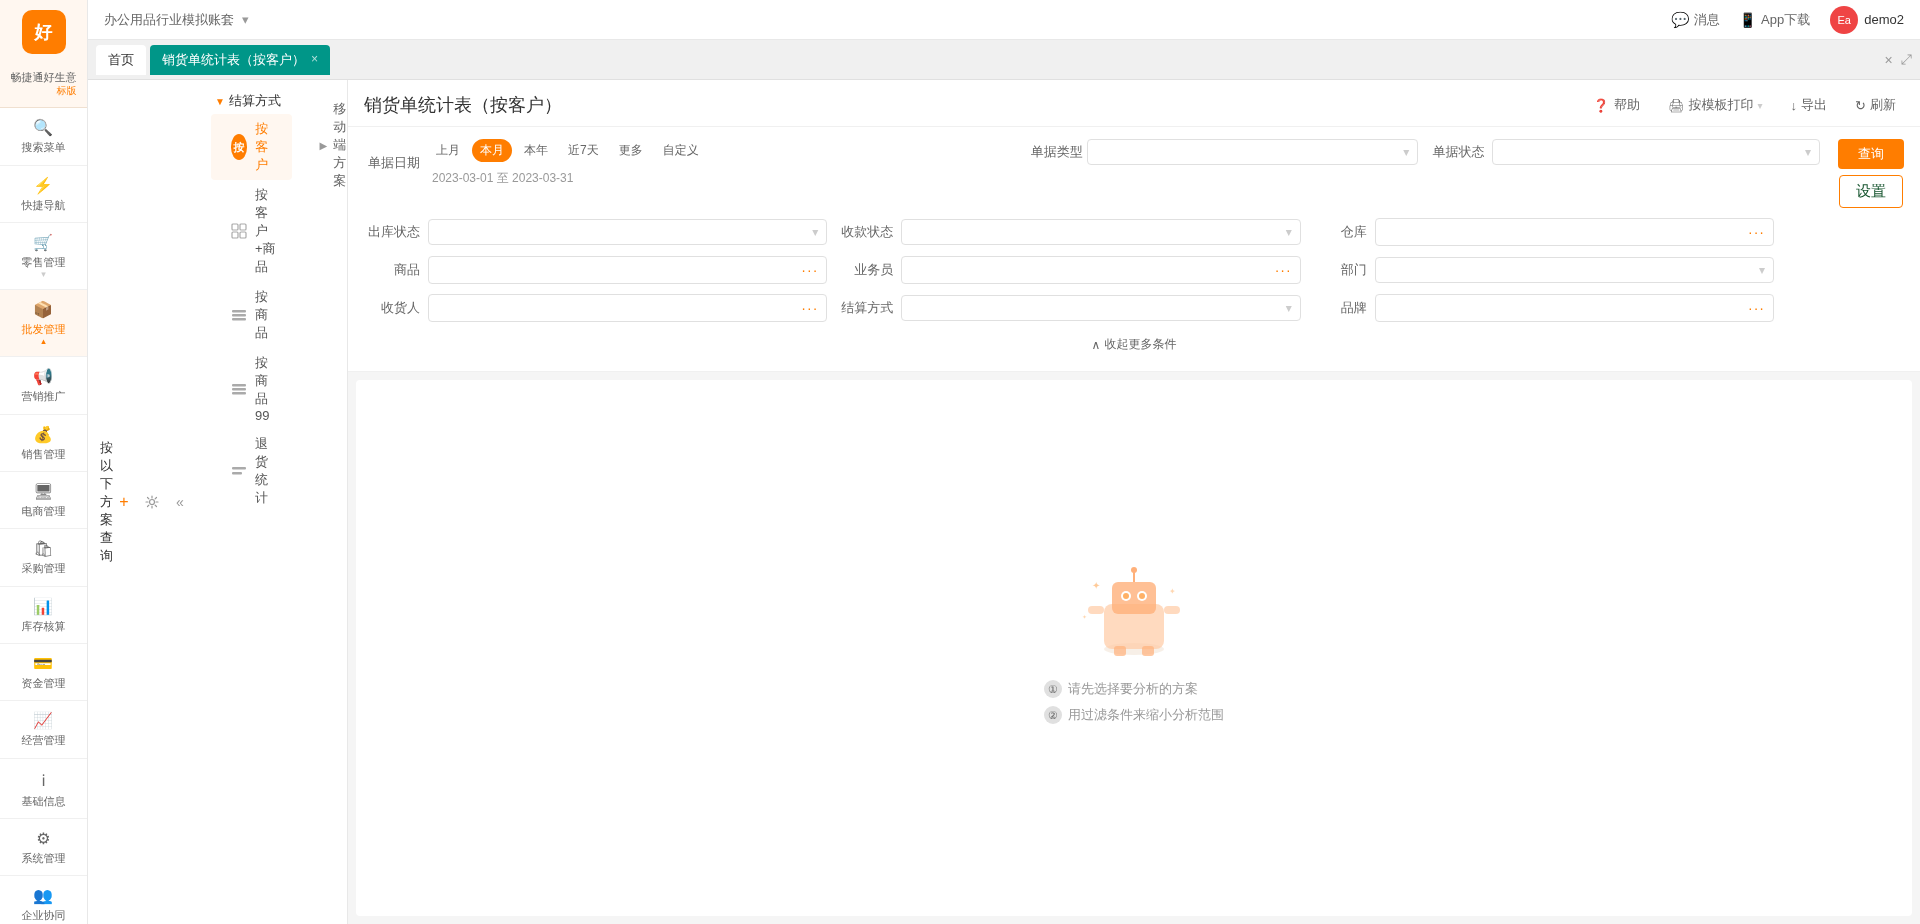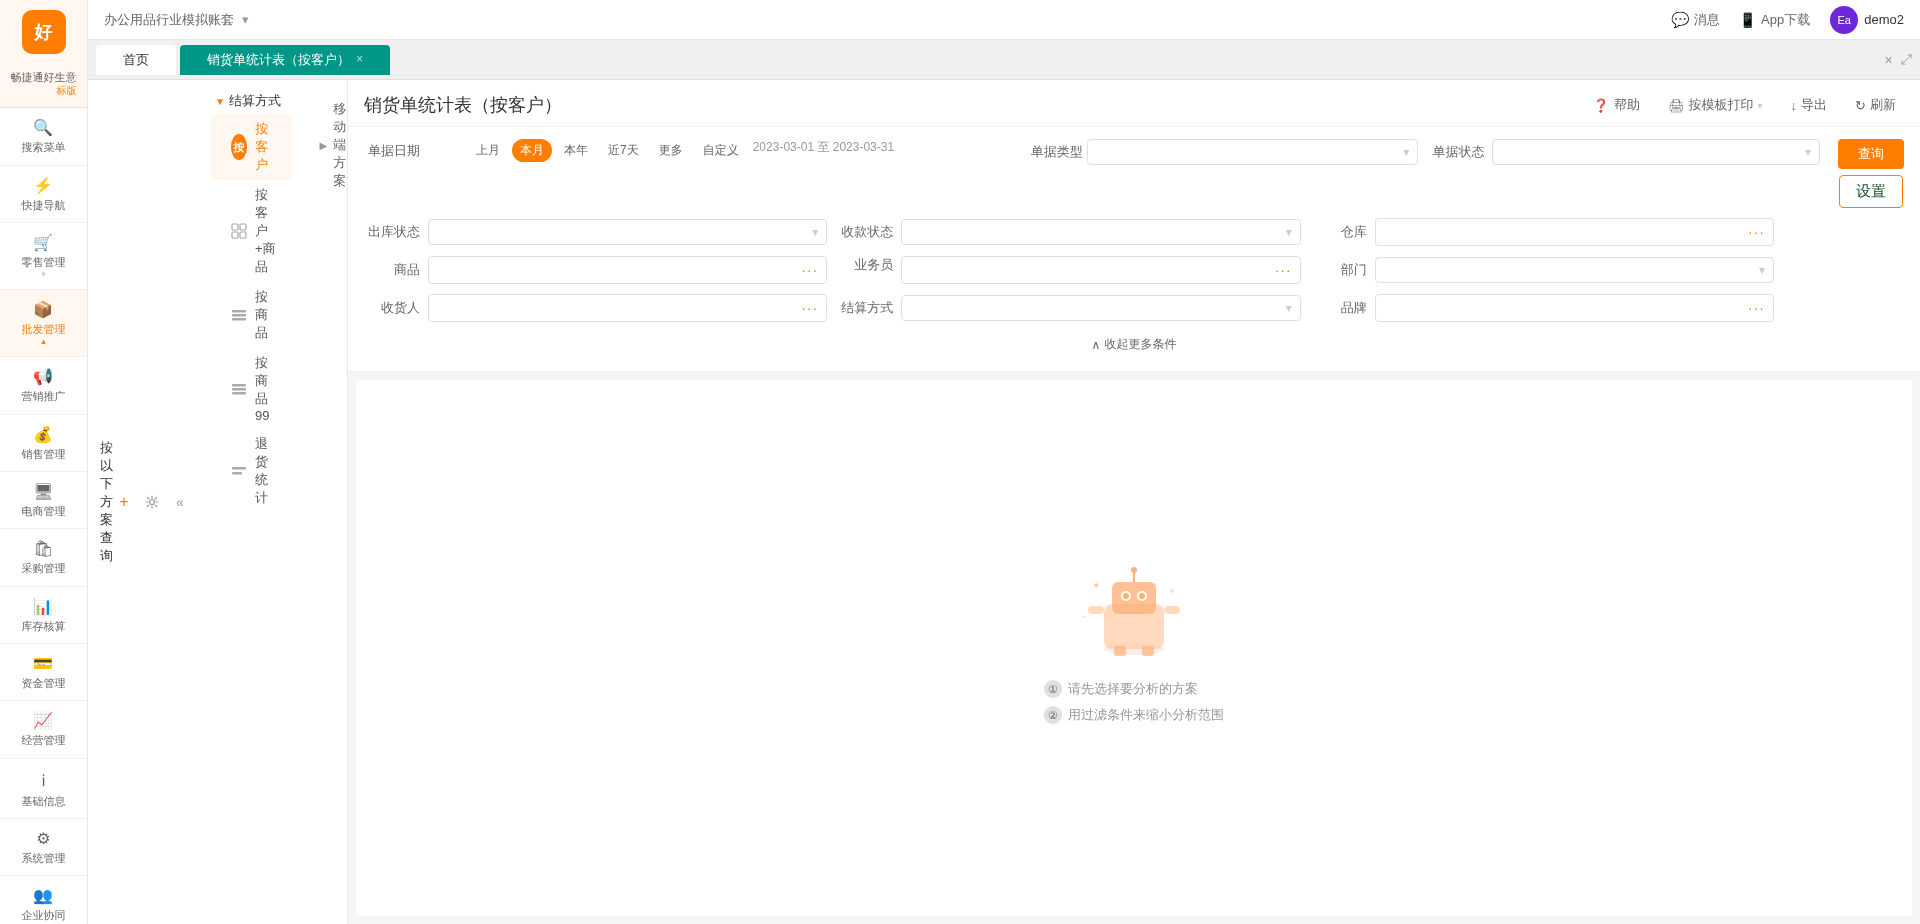--- a/index.html
+++ b/index.html
@@ -16,25 +16,25 @@
     .sidebar-menu-item .menu-label { font-size: 11px; text-align: center; line-height: 1.3; }
 
     
     .main-container { flex: 1; display: flex; flex-direction: column; overflow: hidden; }
 
     
     .topbar { height: 40px; background: #fff; display: flex; align-items: center; justify-content: space-between; padding: 0 16px; border-bottom: 1px solid #e8e8e8; flex-shrink: 0; }
     .topbar-left { display: flex; align-items: center; gap: 8px; color: #666; font-size: 13px; }
     .topbar-right { display: flex; align-items: center; gap: 20px; }
     .topbar-action { display: flex; align-items: center; gap: 4px; color: #666; font-size: 13px; cursor: pointer; }
-    .user-avatar { width: 28px; height: 28px; border-radius: 50%; background: #6d28d9; display: flex; align-items: center; justify-content: center; color: white; font-size: 11px; overflow: hidden; }
+    .user-avatar { width: 28px; height: 28px; border-radius: 50%; background: #ef4444; display: flex; align-items: center; justify-content: center; color: white; font-size: 11px; overflow: hidden; }
 
     
     .tabs-bar { height: 40px; background: #f0f0f0; display: flex; align-items: center; padding: 0 8px; gap: 4px; flex-shrink: 0; border-bottom: 1px solid #e0e0e0; }
-    .tab { display: flex; align-items: center; padding: 6px 27px; border-radius: 4px 4px 0 0; font-size: 13px; cursor: pointer; gap: 6px; background: #e0e0e0; color: #666; font-family: Liberation Mono, monospace; }
+    .tab { display: flex; align-items: center; padding: 6px 12px; border-radius: 4px 4px 0 0; font-size: 13px; cursor: pointer; gap: 6px; background: #e0e0e0; color: #666; font-family: Liberation Mono, monospace; }
     .tab.active { background: #009688; color: white; }
     .tab .tab-close { font-size: 12px; cursor: pointer; opacity: 0.7; }
     .tab-home { background: #fff; color: #333; }
     .tab-expand { margin-left: auto; color: #999; cursor: pointer; font-size: 16px; display: flex; align-items: center; gap: 8px; }
 
     
     .content-area { flex: 1; display: flex; overflow: hidden; background: #f5f5f5; }
 
     
     .left-panel { width: 260px; background: #fff; border-right: 1px solid #e8e8e8; display: flex; flex-shrink: 0; padding: 8px 0; }
@@ -300,21 +300,21 @@
             <span>刷新</span>
           </div>
         </div>
       </div>
 
       <div class="filter-area">
 
         <div style="display:flex; align-items:flex-start; gap:10px; margin-bottom:10px;">
           <div style="display:flex; flex:2.5; align-items:center; gap:8px;">
             <span class="filter-label">单据日期</span>
-            <div style="display:flex; flex-direction:row; gap:2px; flex:1;margin-left:40px;">
+            <div style="display:flex; flex-direction:column; gap:8px; flex:1;">
               <div class="date-tabs">
                 <span class="date-tab">上月</span>
                 <span class="date-tab active">本月</span>
                 <span class="date-tab">本年</span>
                 <span class="date-tab">近7天</span>
                 <span class="date-tab">更多</span>
                 <span class="date-tab">自定义</span>
               </div>
               <span class="date-range">2023-03-01 至 2023-03-31</span>
             </div>
@@ -365,21 +365,21 @@
         </div>
 
         <div style="display:flex; align-items:center; gap:10px; margin-bottom:10px;">
           <div style="display:flex; flex:1; align-items:center; gap:8px;">
             <span class="filter-label">商品</span>
             <div class="filter-select" style="flex:1;">
               <span></span>
               <span class="select-dots">···</span>
             </div>
           </div>
-          <div style="display:flex; flex:1; align-items:flex-start; gap:8px;">
+          <div style="display:flex; flex:1; align-items:center; gap:8px;">
             <span class="filter-label">业务员</span>
             <div class="filter-select" style="flex:1;">
               <span></span>
               <span class="select-dots">···</span>
             </div>
           </div>
           <div style="display:flex; flex:1; align-items:center; gap:8px;justify-content:space-between;">
             <span class="filter-label">部门</span>
             <div class="filter-select" style="flex:1;">
               <span></span>

